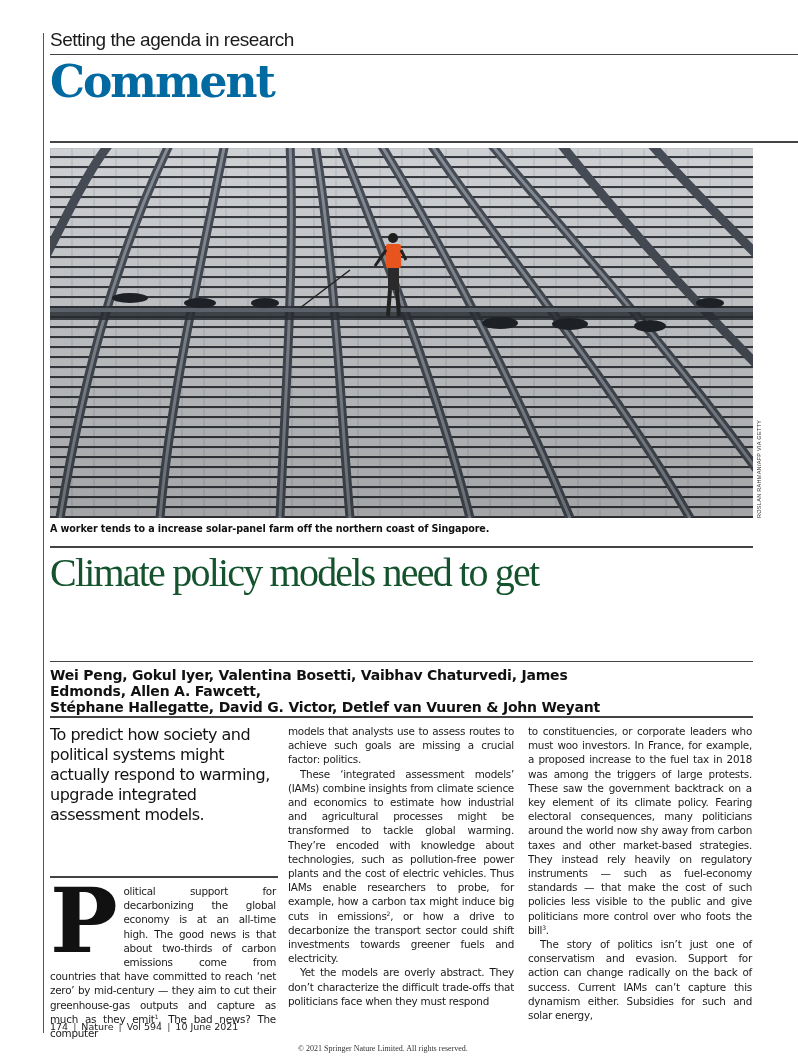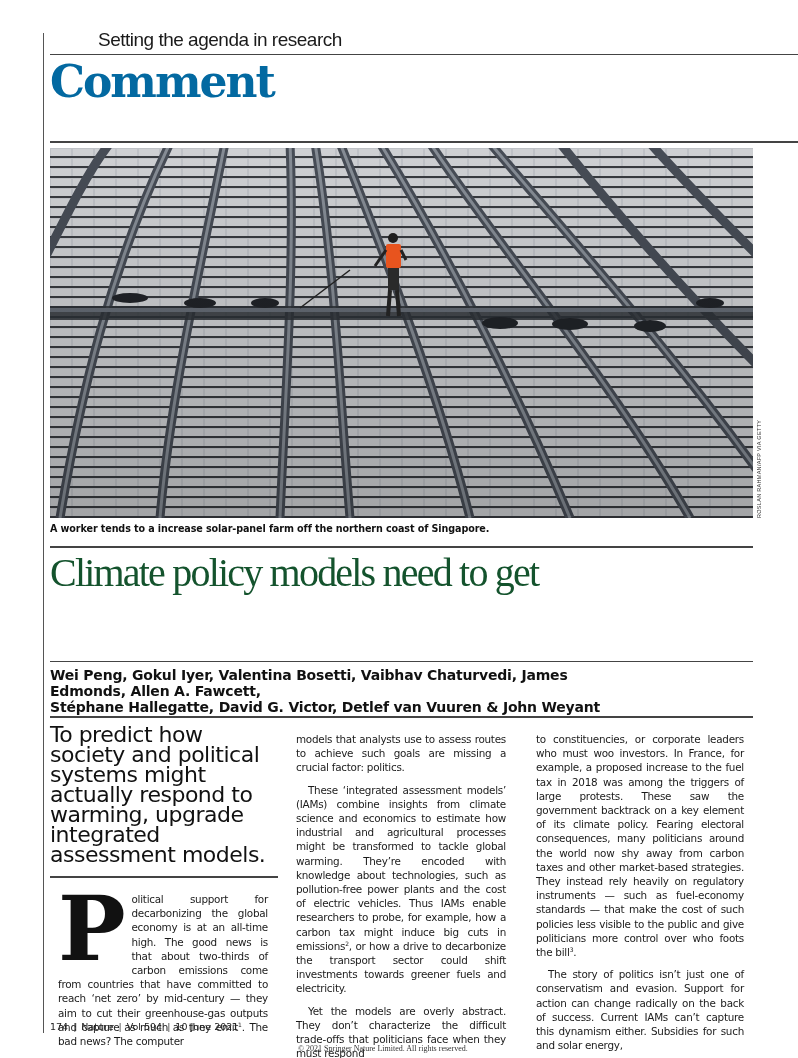--- a/index.html
+++ b/index.html
@@ -1,38 +1,38 @@
 <!DOCTYPE html>
 <html><head>
 <meta charset="utf-8">
 <style>
   * { box-sizing: border-box; margin: 0; padding: 0; }
   html, body { width: 798px; height: 1058px; background: #ffffff; overflow: hidden; }
   body { position: relative; font-family: "DejaVu Serif", serif; color: #1a1a1a; }
 
   .left-rule { position: absolute; left: 43px; top: 33px; width: 1px; height: 1000px; background: #555; }
 
-  .kicker { position: absolute; left: 50px; top: 29px; font-family: "Liberation Sans", sans-serif; font-size: 19px; letter-spacing: -0.5px; color: #1a1a1a; margin-left: 48px; }
+  .kicker { position: absolute; left: 50px; top: 29px; font-family: "Liberation Sans", sans-serif; font-size: 19px; letter-spacing: -0.5px; color: #1a1a1a; }
   .rule { position: absolute; left: 50px; height: 2px; background: #444; }
   .section-title { position: absolute; left: 50px; top: 56px; font-family: "DejaVu Serif", serif; font-weight: bold; font-size: 44px; letter-spacing: -2px; color: #0369a1; }
 
   .photo { position: absolute; left: 50px; top: 148px; width: 703px; height: 370px; overflow: hidden; background: #5d6570; }
   .photo svg { display: block; }
   .credit { position: absolute; left: 756px; top: 518px; transform: rotate(-90deg); transform-origin: 0 0; font-family: "Liberation Sans", sans-serif; font-size: 5.5px; letter-spacing: 0.3px; color: #333; white-space: nowrap; }
 
   .caption { position: absolute; left: 50px; top: 523px; font-family: "DejaVu Sans", sans-serif; font-weight: bold; font-size: 9.6px; color: #111; letter-spacing: -0.1px; }
 
   .headline { position: absolute; left: 50px; top: 552px; width: 720px; font-family: "Liberation Serif", serif; font-size: 40px; line-height: 41px; letter-spacing: -1.8px; color: #14532d; }
 
   .authors { position: absolute; left: 50px; top: 667px; width: 560px; font-family: "DejaVu Sans", sans-serif; font-weight: bold; font-size: 14px; line-height: 16px; color: #111; letter-spacing: -0.2px; }
 
-  .standfirst { position: absolute; left: 50px; top: 725px; width: 230px; font-family: "DejaVu Sans", sans-serif; font-size: 22px; line-height: 20px; color: #111; letter-spacing: -0.5px; }
+  .standfirst { position: absolute; left: 50px; top: 725px; width: 230px; font-family: "DejaVu Sans", sans-serif; font-size: 16px; line-height: 20px; color: #111; letter-spacing: -0.5px; }
 
   .col { position: absolute; width: 226px; font-family: "DejaVu Sans", sans-serif; font-size: 10.4px; line-height: 14.2px; color: #1a1a1a; text-align: justify; letter-spacing: -0.25px; }
-  .col p { margin: 8px; }
+  .col p { margin: 0; }
   .col p.indent { text-indent: 12px; }
   .col1 { left: 50px; top: 884px; }
   .col2 { left: 288px; top: 724px; }
   .col3 { left: 528px; top: 724px; width: 224px; }
   .dropcap { float: left; font-family: "DejaVu Serif", serif; font-weight: bold; font-size: 90px; line-height: 68px; height: 72px; margin: 2px 6px 0 0; color: #111; }
   sup { font-size: 6px; vertical-align: super; line-height: 0; }
 
   .footer { position: absolute; left: 50px; top: 1021px; font-family: "DejaVu Sans", sans-serif; font-size: 9.5px; color: #222; }
   .footer b { font-weight: normal; }
   .footer .sep { margin: 0 5px; color: #444; }

